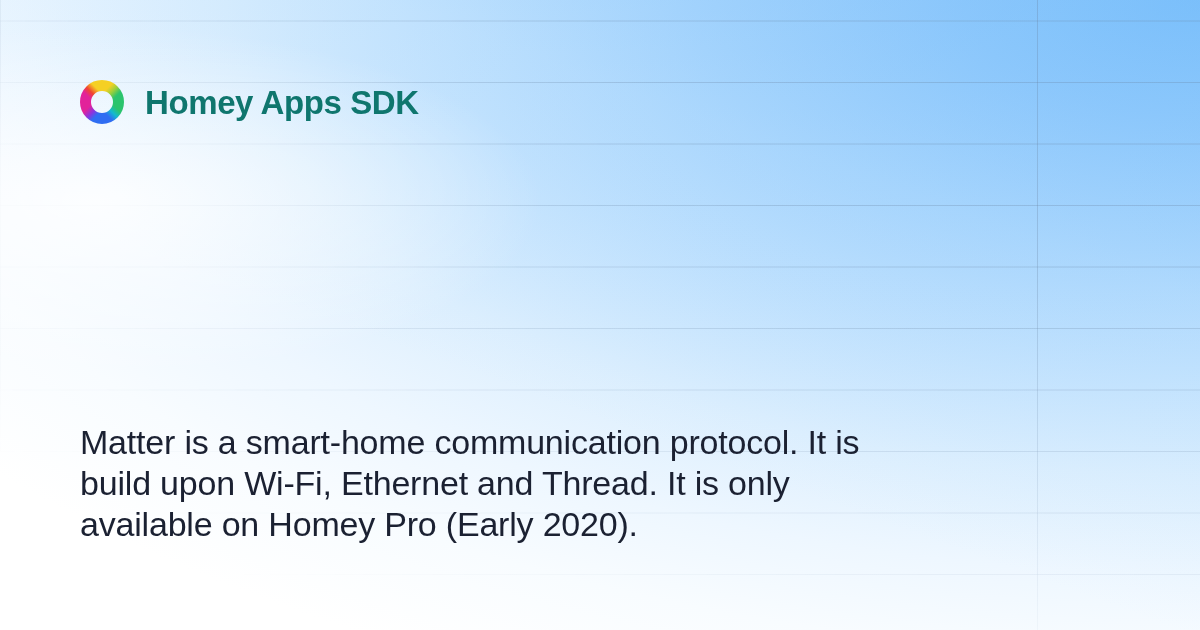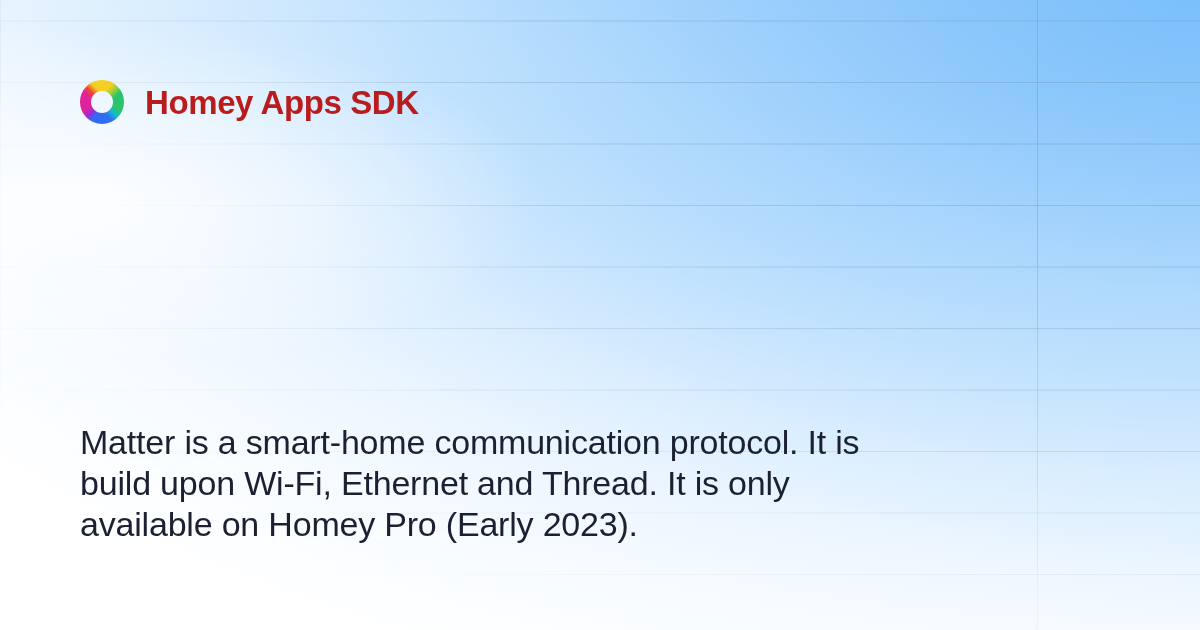--- a/index.html
+++ b/index.html
@@ -95,21 +95,21 @@
   }
   .brand-logo {
     width: 44px;
     height: 44px;
     display: block;
     flex: 0 0 auto;
   }
   .brand-name {
     font-size: 33px;
     font-weight: bold;
-    color: #b91c1c;
+    color: #0f766e;
     letter-spacing: -0.4px;
     line-height: 1;
     white-space: nowrap;
   }
 
   .page-title {
     position: absolute;
     left: 80px;
     top: 257px;
     font-size: 96px;
@@ -172,16 +172,16 @@
           <path d="M22 5.5 A16.5 16.5 0 0 1 38.5 22" stroke="url(#gA)"></path>
           <path d="M38.5 22 A16.5 16.5 0 0 1 22 38.5" stroke="url(#gB)"></path>
           <path d="M22 38.5 A16.5 16.5 0 0 1 5.5 22" stroke="url(#gC)"></path>
           <path d="M5.5 22 A16.5 16.5 0 0 1 22 5.5" stroke="url(#gD)"></path>
         </g>
       </svg>
       <span class="brand-name">Homey Apps SDK</span>
     </div>
 
 
-    <p class="page-description">Matter is a smart-home communication protocol. It is build upon Wi-Fi, Ethernet and Thread. It is only available on Homey Pro (Early 2023).</p>
+    <p class="page-description">Matter is a smart-home communication protocol. It is build upon Wi-Fi, Ethernet and Thread. It is only available on Homey Pro (Early 2020).</p>
 
   </div>
 </div>
 
 </body></html>

